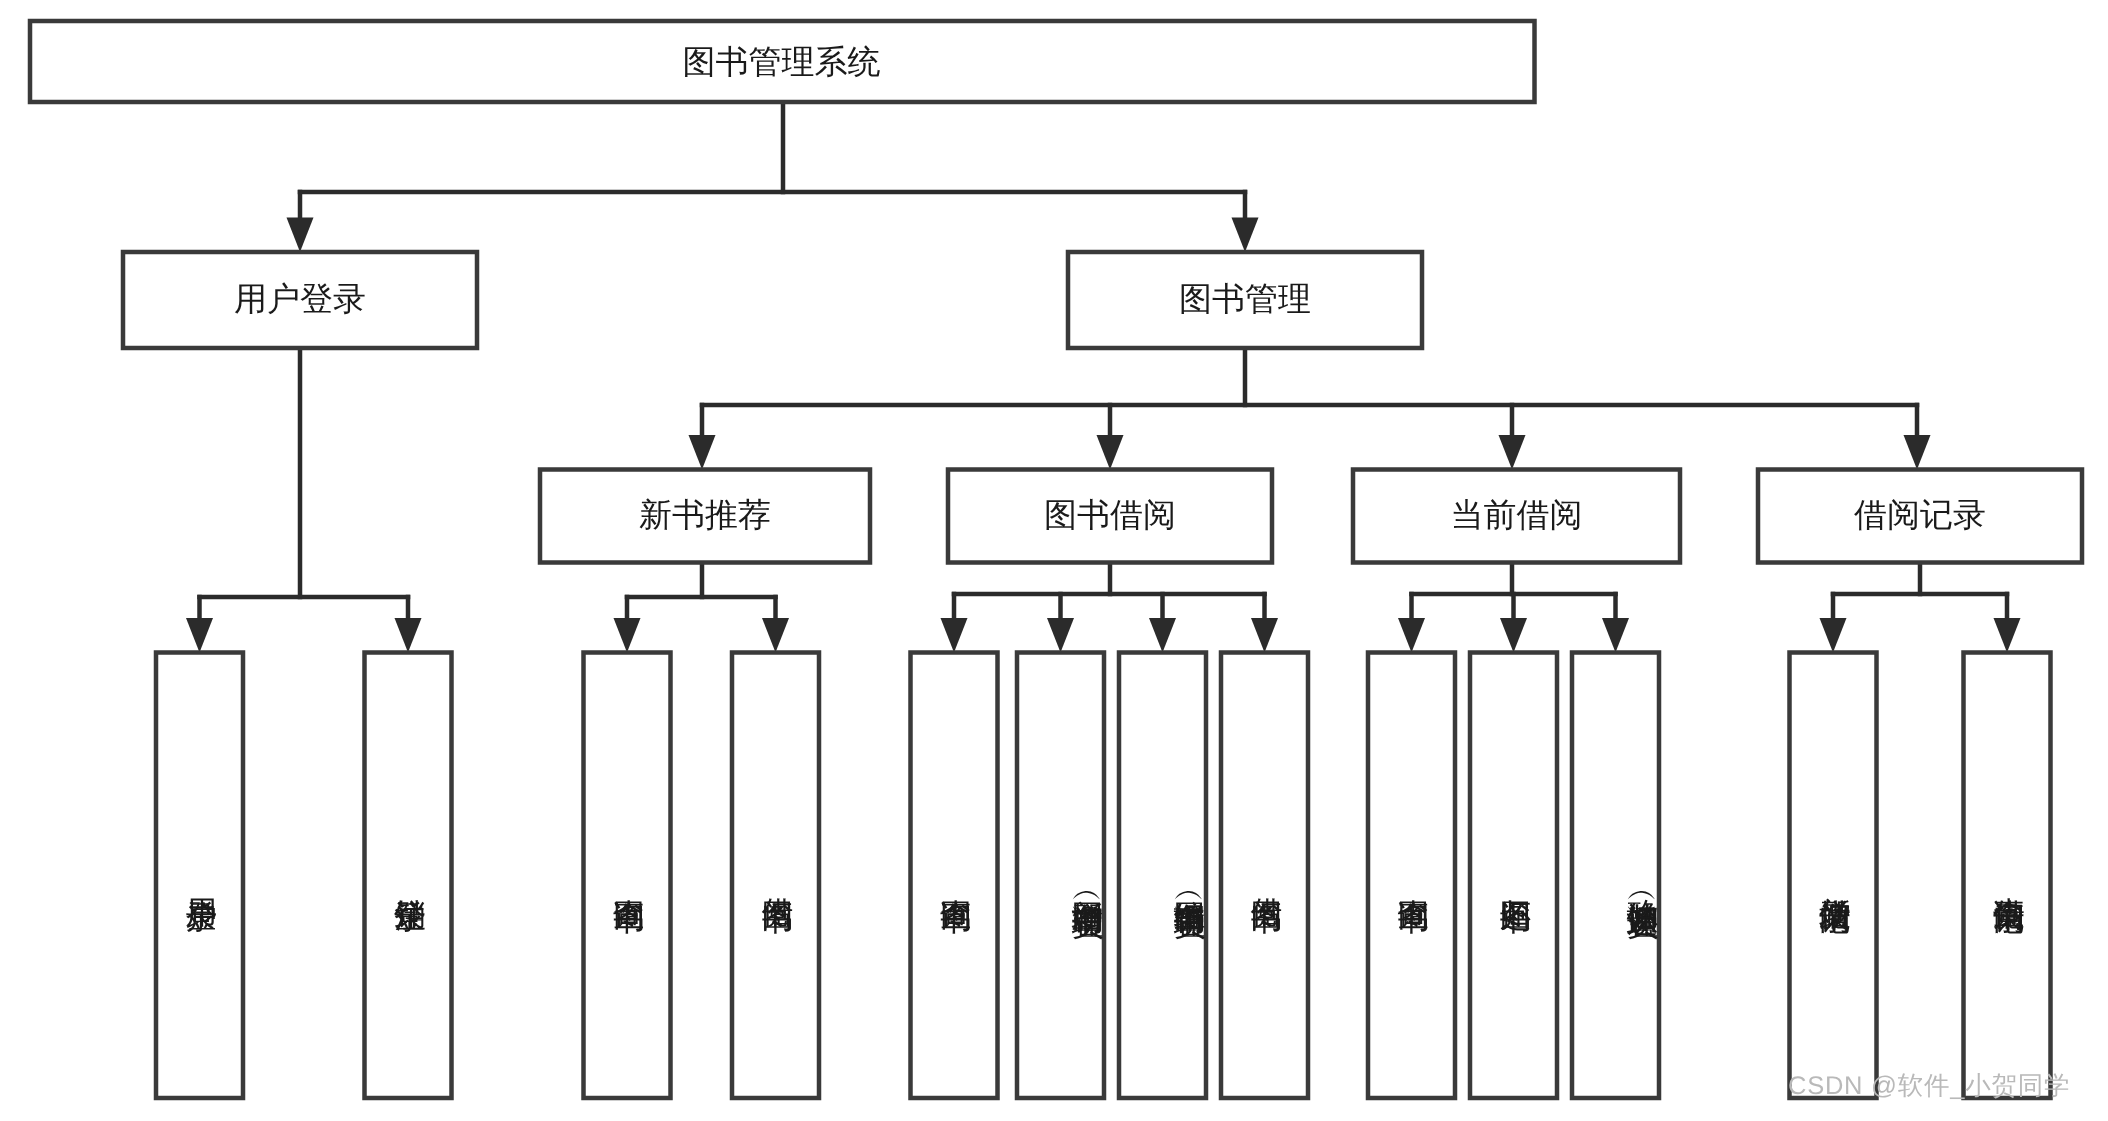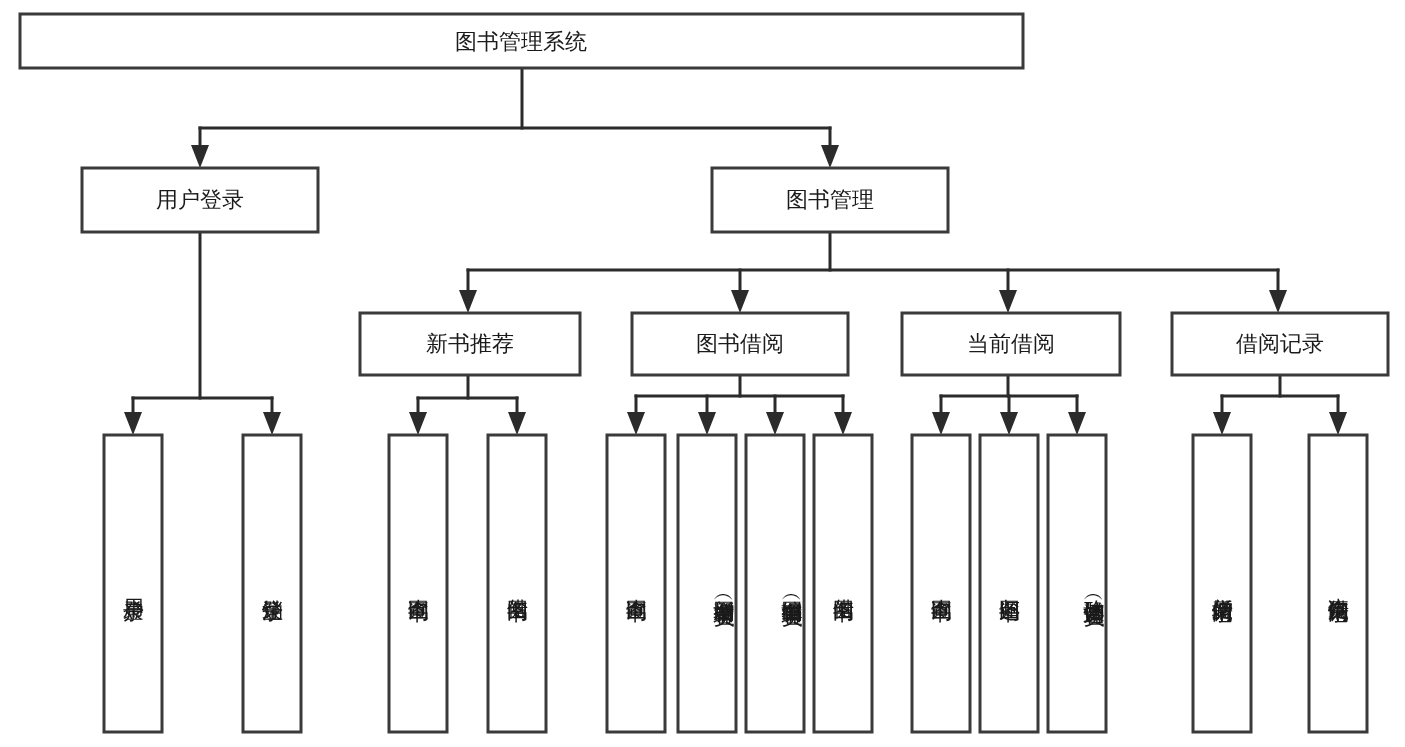--- a/index.html
+++ b/index.html
@@ -199,14 +199,15 @@
   <div class="leaf-label-wrap" style="left:607px; top:435px; width:58px; height:297px;">查询图书</div>
   <div class="leaf-label-wrap" style="left:678px; top:435px; width:58px; height:297px; align-items:flex-start; padding-top:8px; box-sizing:border-box;">新增图书（管理员）</div>
   <div class="leaf-label-wrap" style="left:746px; top:435px; width:58px; height:297px; align-items:flex-start; padding-top:8px; box-sizing:border-box;">编辑图书（管理员）</div>
   <div class="leaf-label-wrap" style="left:814px; top:435px; width:58px; height:297px;">借阅图书</div>
   <div class="leaf-label-wrap" style="left:912px; top:435px; width:58px; height:297px;">查询图书</div>
   <div class="leaf-label-wrap" style="left:980px; top:435px; width:58px; height:297px;">归还图书</div>
   <div class="leaf-label-wrap" style="left:1048px; top:435px; width:58px; height:297px; align-items:flex-start; padding-top:8px; box-sizing:border-box;">确认归还（管理员）</div>
   <div class="leaf-label-wrap" style="left:1193px; top:435px; width:58px; height:297px;">新增借阅记录</div>
   <div class="leaf-label-wrap" style="left:1309px; top:435px; width:58px; height:297px;">查询借阅记录</div>
 
+  <div class="watermark">CSDN @软件_小贺同学</div>
 
 </div>
 
 </body></html>

